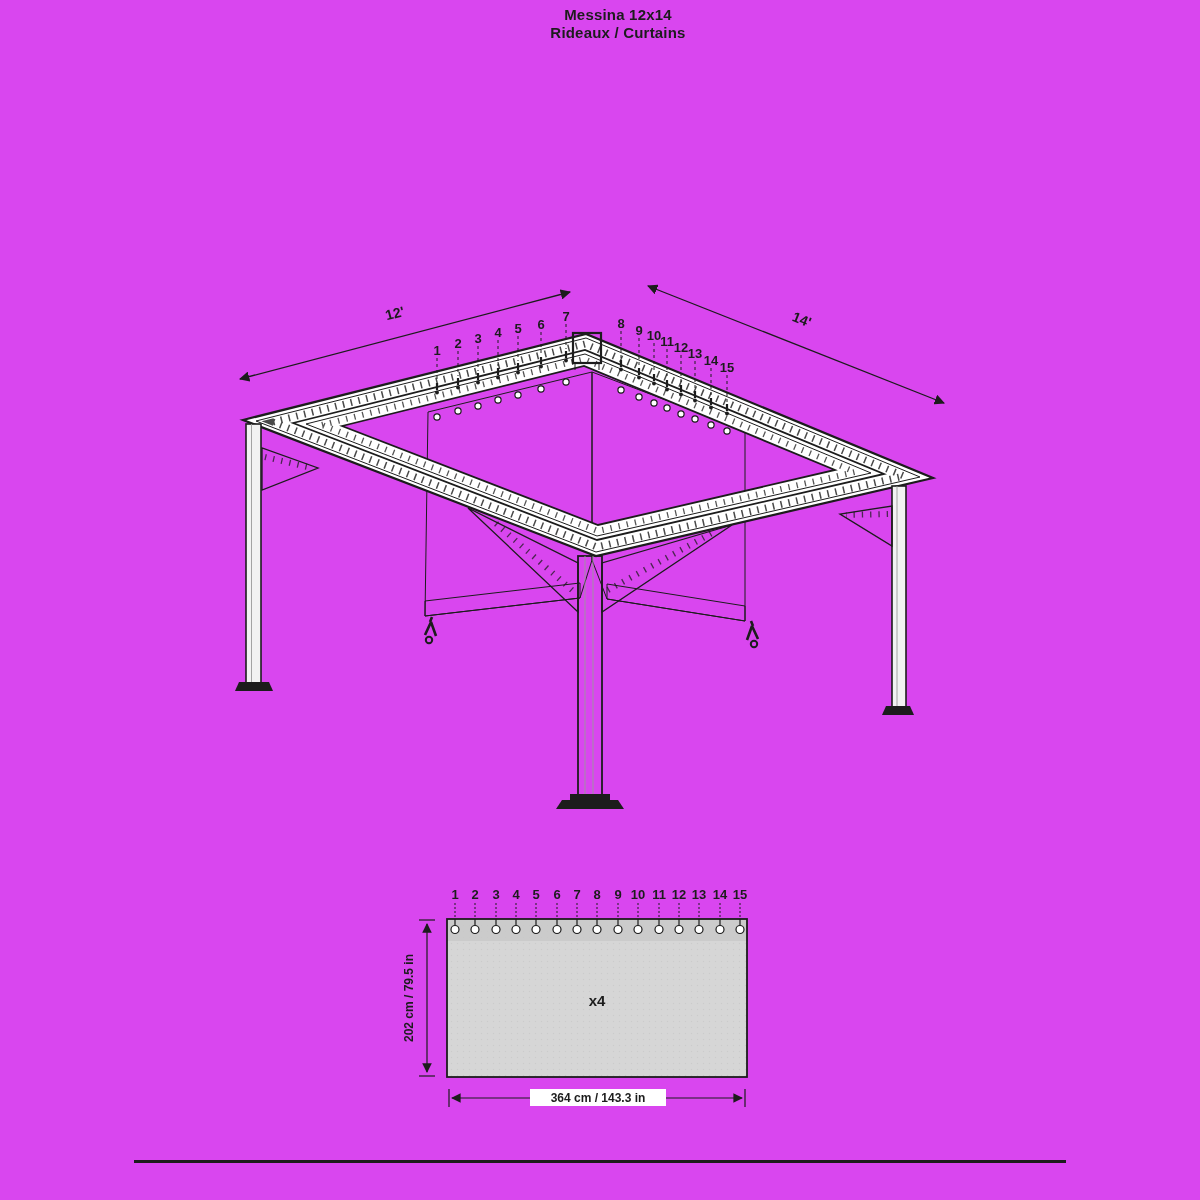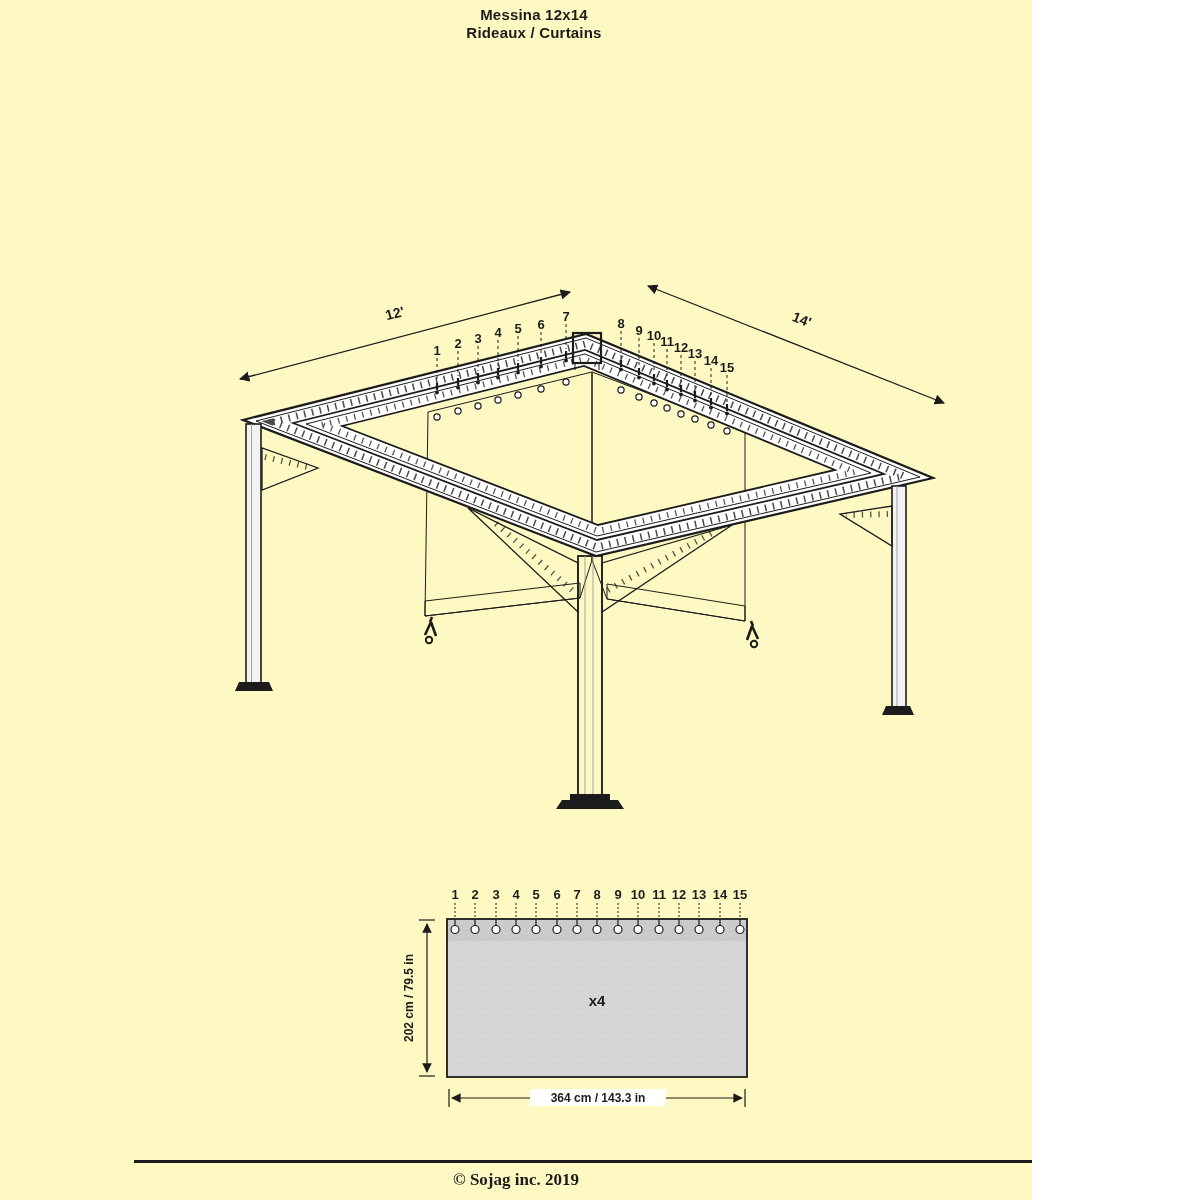--- a/index.html
+++ b/index.html
@@ -1,16 +1,16 @@
 <!DOCTYPE html>
 <html style="--ink: #1c1c1c; --curtain-fill: #c7c7c7; --curtain-dot: #979797; --hem-fill: #ededed; --flat-fill: #d6d6d6; --flat-band: #c9c9c9; --post-fill: #f2f2f2;"><head>
 <meta charset="utf-8">
 <style>
   html,body{margin:0;padding:0;background:#fff;}
-  .page{position:relative;width:1032px;height:1200px;background:#fef9c3;overflow:hidden;
+  .page{position:relative;width:1200px;height:1200px;background:#d946ef;overflow:hidden;
         font-family:"Liberation Sans",sans-serif;color:var(--ink,#1c1c1c);}
   .title-block{position:absolute;top:6px;left:0;width:100%;text-align:center;
                transform:translateX(18px);font-weight:bold;font-size:15px;line-height:18px;
                letter-spacing:.2px;color:var(--ink,#1c1c1c);}
   .footer-rule{position:absolute;top:1160px;left:134px;width:932px;border-top:3px solid var(--ink,#1c1c1c);}
   .footer-text{position:absolute;top:1170px;left:0;width:100%;text-align:center;
                font-family:"Liberation Serif",serif;font-weight:bold;font-size:17px;color:var(--ink,#1c1c1c);}
   svg{position:absolute;top:0;left:0;}
   svg text{font-family:"Liberation Sans",sans-serif;fill:var(--ink,#1c1c1c);}
   .ln{stroke:var(--ink,#1c1c1c);fill:none;}
@@ -314,15 +314,14 @@
         <line x1="449" y1="1089" x2="449" y2="1107" class="ln w12"></line>
         <line x1="745" y1="1089" x2="745" y2="1107" class="ln w12"></line>
         <line x1="452" y1="1098" x2="742" y2="1098" class="ln w12" marker-start="url(#arr)" marker-end="url(#arr)"></line>
         <rect x="530" y="1089" width="136" height="17" fill="#fff"></rect>
         <text class="dimlbl2" x="598" y="1102">364 cm / 143.3 in</text>
       </g>
     </g>
   </svg>
 
   <div class="footer-rule"></div>
-  <div class="footer-text">© Sojag inc. 2019</div>
 
 </div>
 
 </body></html>

